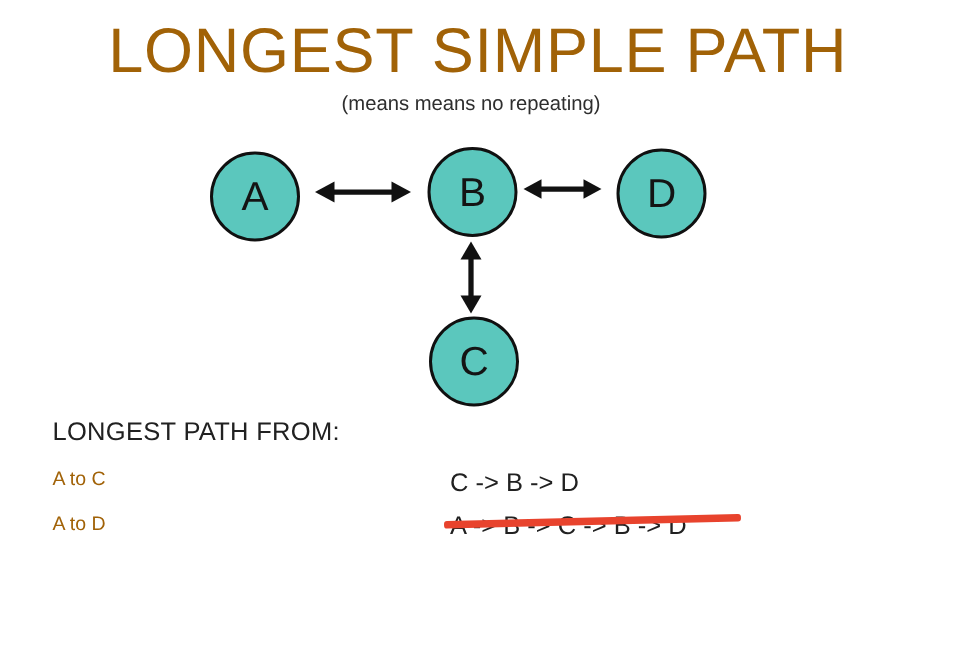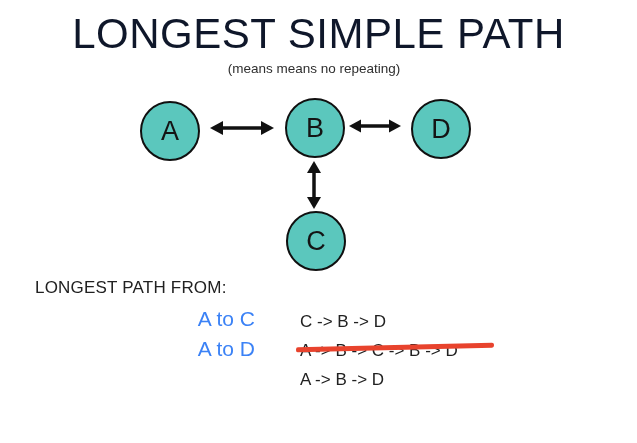--- a/index.html
+++ b/index.html
@@ -18,21 +18,21 @@
   }
   .title {
     position: absolute;
     top: 10px;
     left: 0;
     right: 0;
     text-align: center;
     font-size: 42px;
     font-weight: 400;
     letter-spacing: 0.5px;
-    color: #0f172a;
+    color: #a16207;
     white-space: nowrap;
   }
   .subtitle {
     position: absolute;
     top: 61px;
     left: 0;
     right: 9px;
     text-align: center;
     font-size: 13.5px;
     color: #2e2e2e;
@@ -65,24 +65,23 @@
     top: 278px;
     font-size: 17px;
     color: #212121;
     letter-spacing: 0.2px;
   }
   .queries {
     position: absolute;
     left: 35px;
     top: 304px;
     width: 220px;
-    text-align: right;
-    font-size: 21px;
+    font-size: 13px;
     line-height: 30px;
-    color: #3b82f6;
+    color: #a16207;
   }
   .answers {
     position: absolute;
     left: 300px;
     top: 307px;
     font-size: 17px;
     line-height: 29px;
     color: #212121;
   }
   .answer { position: relative; white-space: nowrap; }
@@ -140,16 +139,15 @@
     <div>A to C</div>
     <div>A to D</div>
   </div>
 
   <div class="answers">
     <div class="answer">C -&gt; B -&gt; D</div>
     <div class="answer">
       <span>A -&gt; B -&gt; C -&gt; B -&gt; D</span>
       <span class="strike-line"></span>
     </div>
-    <div class="answer">A -&gt; B -&gt; D</div>
   </div>
 
 </div>
 
 </body></html>

